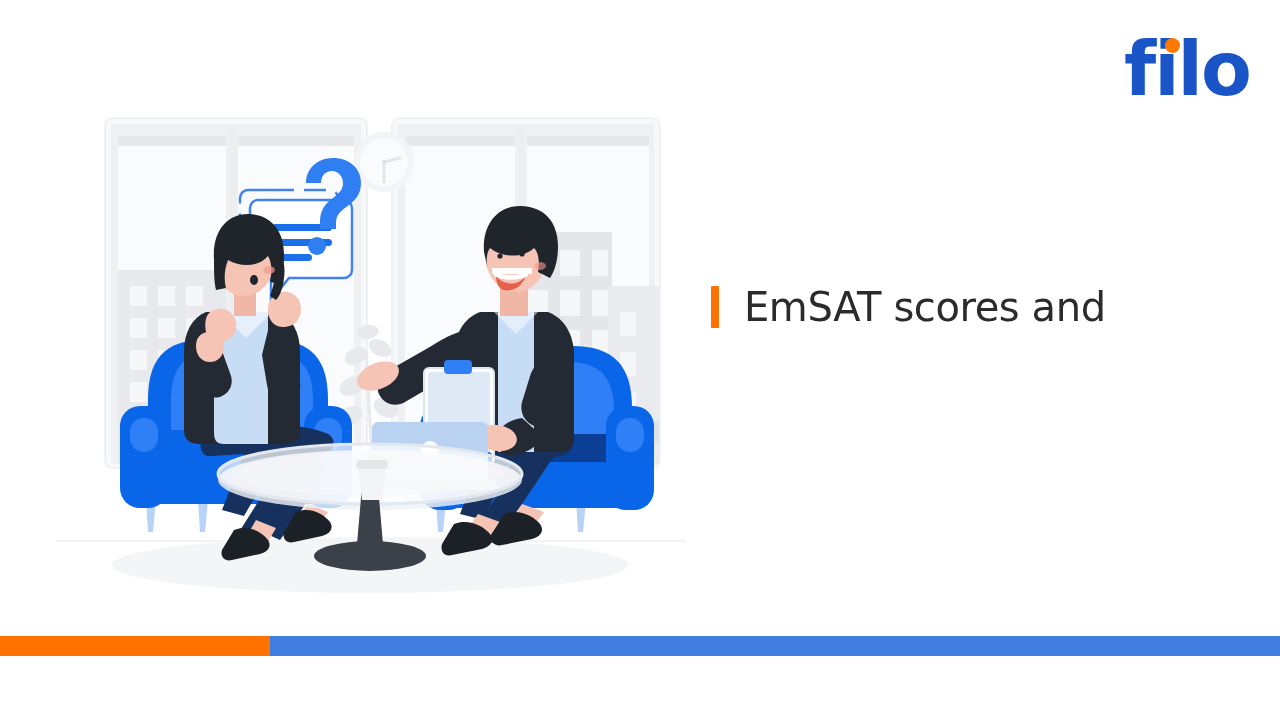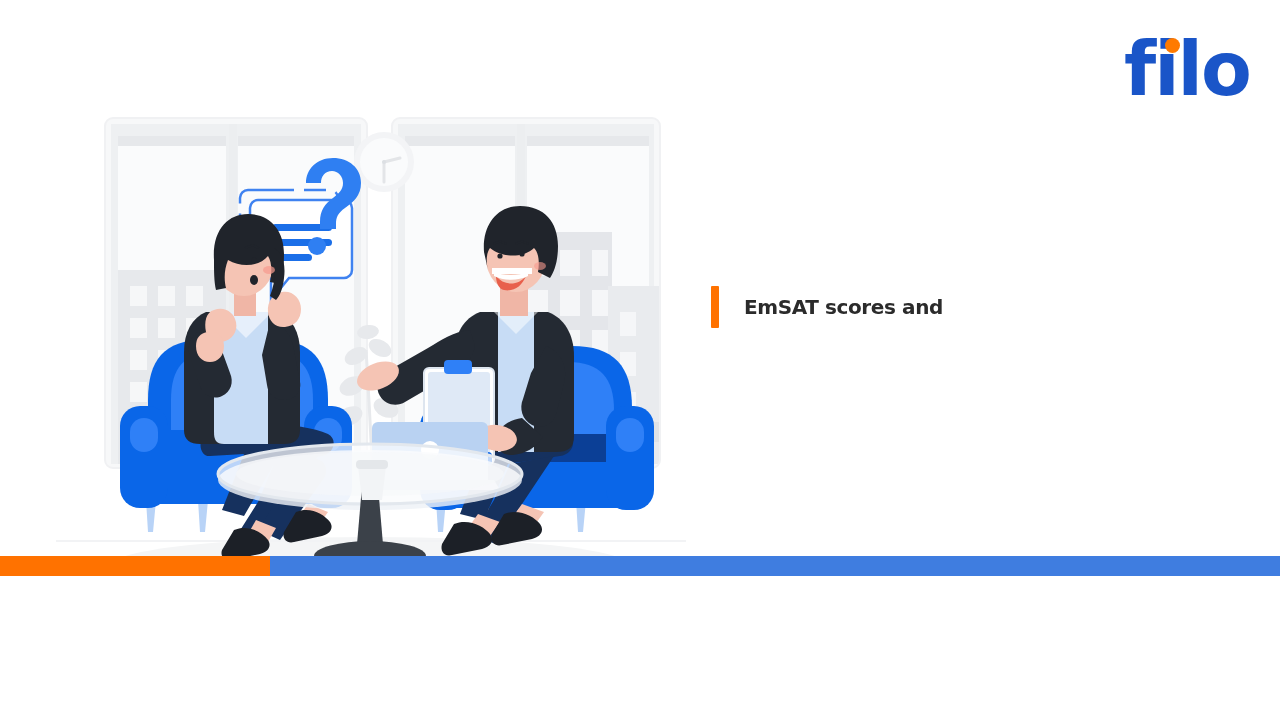--- a/index.html
+++ b/index.html
@@ -7,21 +7,21 @@
     margin: 0;
     padding: 0;
     background: #ffffff;
   }
   body {
     font-family: "Liberation Sans", sans-serif;
   }
   #canvas {
     position: relative;
     width: 1280px;
-    height: 576px;
+    height: 656px;
     background: #ffffff;
     overflow: hidden;
   }
 
   
   #brand-logo {
     position: absolute;
     left: 1124px;
     top: 30px;
     width: 116px;
@@ -58,22 +58,22 @@
     width: 8px;
     background: #ff7200;
     border-radius: 1px;
     flex: none;
   }
   #headline-text-wrap {
     padding-left: 25px;
   }
   #headline-text-wrap .hl-line {
     font-family: "DejaVu Sans", sans-serif;
-    font-size: 20px;
-    font-weight: 700;
+    font-size: 40px;
+    font-weight: 400;
     letter-spacing: -0.4px;
     line-height: 42px;
     color: #2b2b2b;
     white-space: nowrap;
   }
 
   
   #illustration {
     position: absolute;
     left: 48px;

